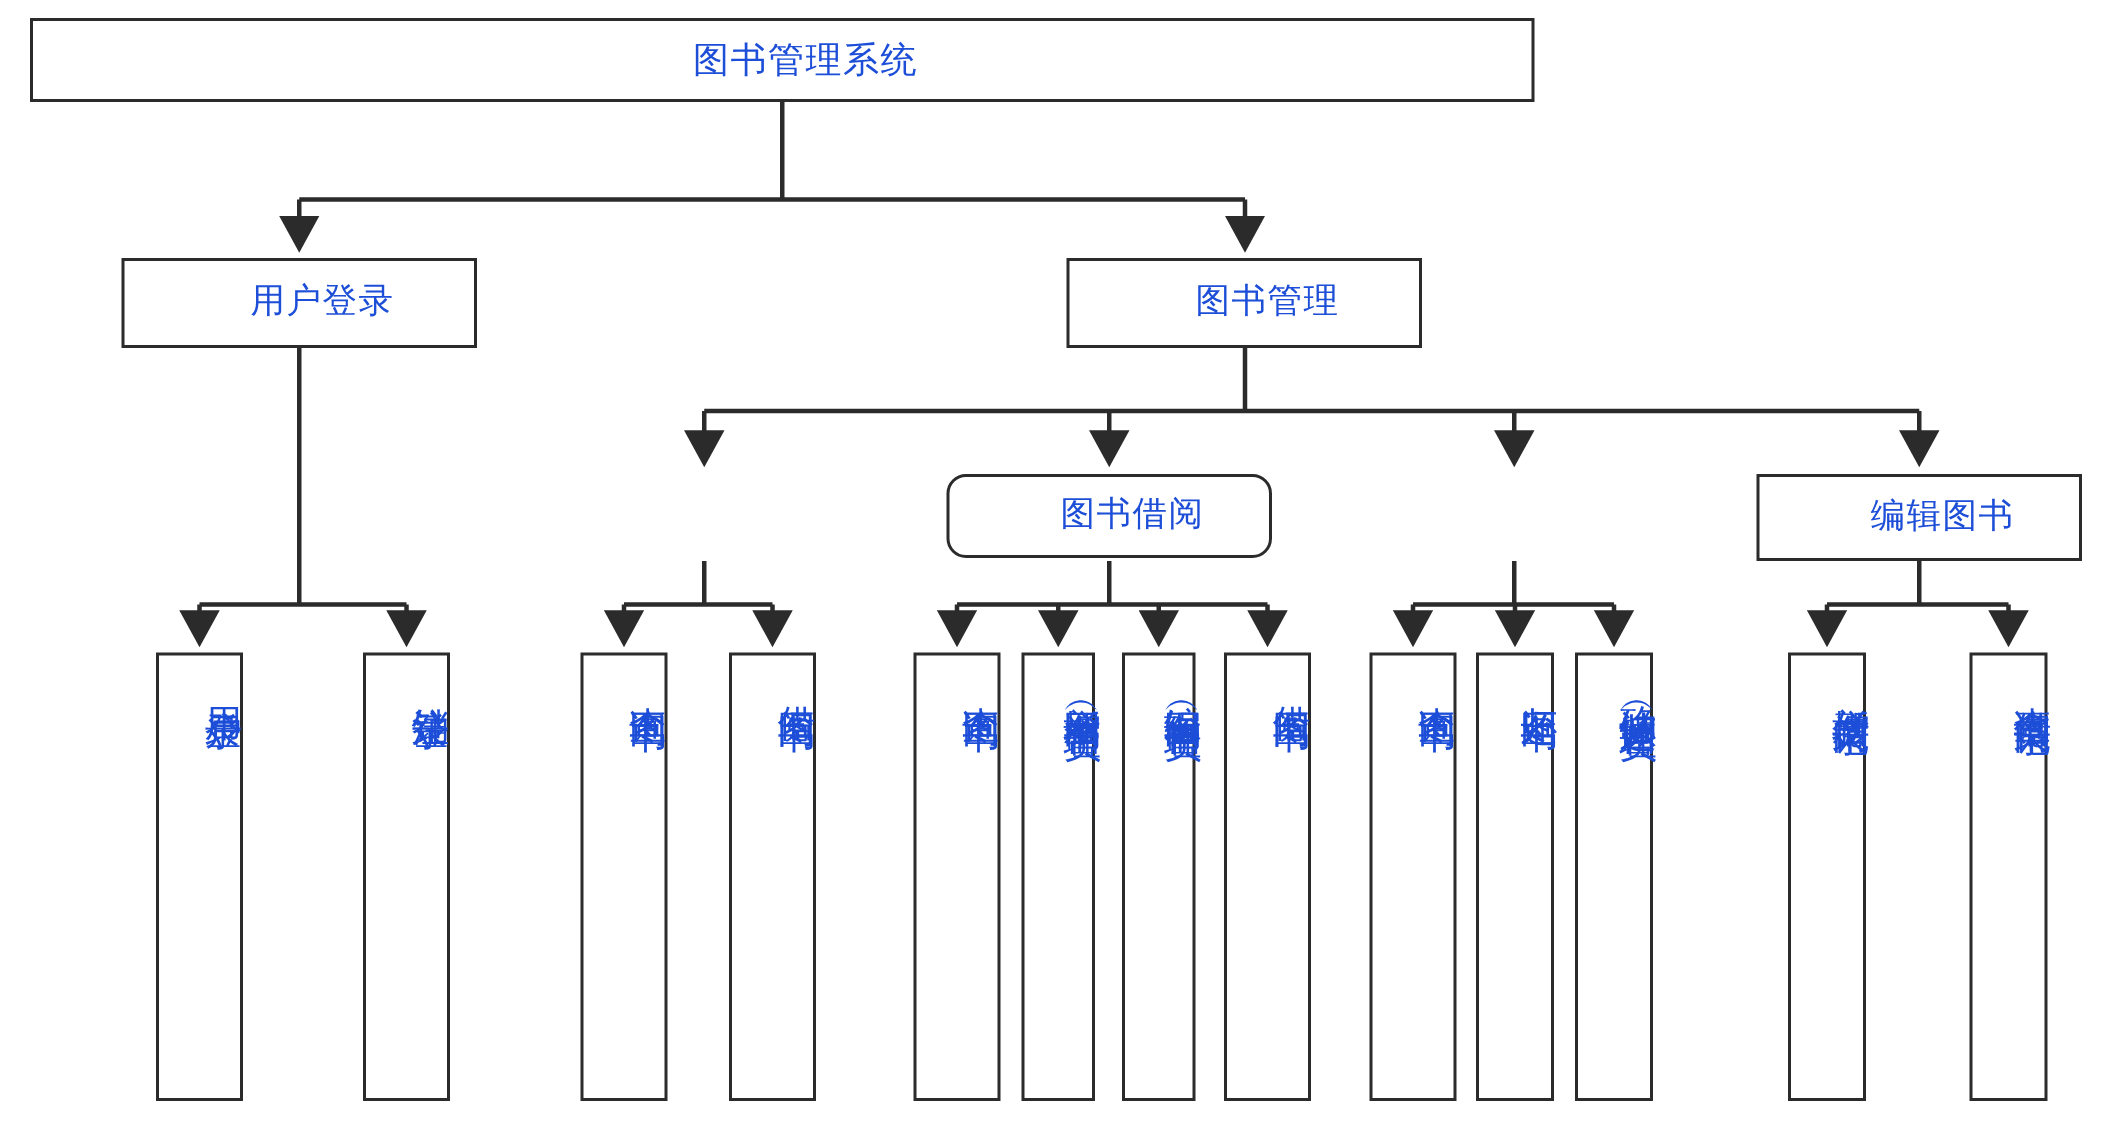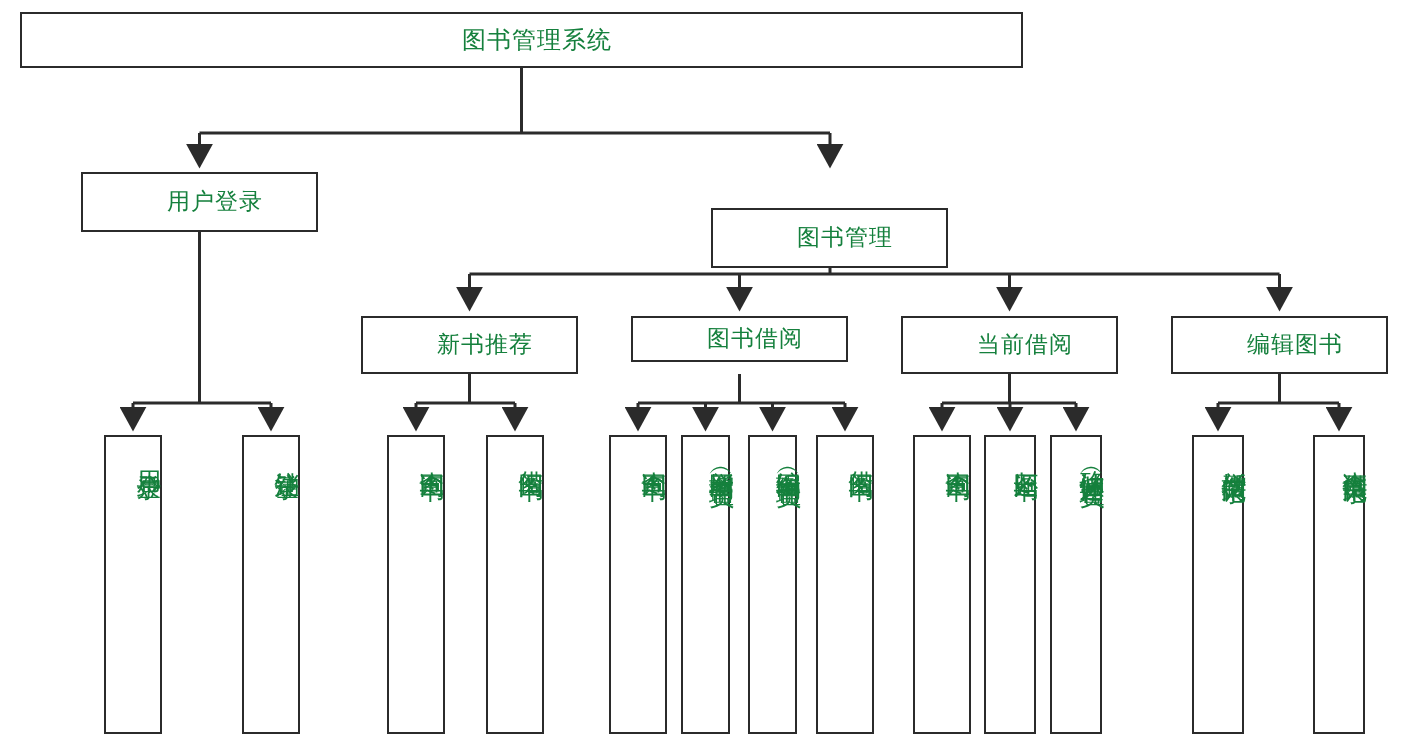--- a/index.html
+++ b/index.html
@@ -27,21 +27,21 @@
     pointer-events: none;
   }
   .node {
     position: absolute;
     box-sizing: border-box;
     background: #ffffff;
     border: 2.5px solid #2b2b2b;
     display: flex;
     align-items: center;
     justify-content: center;
-    color: #15803d;
+    color: #1d4ed8;
     padding-left: 31px;
   }
   .node-h {
     font-size: 23px;
     letter-spacing: 1px;
     line-height: 1.1;
     white-space: nowrap;
   }
   .node-root {
     font-size: 24px;
@@ -121,25 +121,23 @@
       <path d="M 1279.5 374 L 1279.5 403"></path>
       <path d="M 1218 403 L 1339 403"></path>
       <path d="M 1218 403 L 1218 427" marker-end="url(#arrow)"></path>
       <path d="M 1339 403 L 1339 427" marker-end="url(#arrow)"></path>
     </g>
   </svg>
 
   <div class="node node-h node-root" style="left: 20px; top: 12px; width: 1003px; height: 56px;">图书管理系统</div>
 
   <div class="node node-h" style="left: 81px; top: 172px; width: 237px; height: 60px;">用户登录</div>
-  <div class="node node-h" style="left: 711px; top: 172px; width: 237px; height: 60px; margin-top: 36px;">图书管理</div>
+  <div class="node node-h" style="left: 711px; top: 172px; width: 237px; height: 60px;">图书管理</div>
 
-  <div class="node node-h" style="left: 361px; top: 316px; width: 217px; height: 58px;">新书推荐</div>
-  <div class="node node-h" style="left: 631px; top: 316px; width: 217px; height: 46px;">图书借阅</div>
-  <div class="node node-h" style="left: 901px; top: 316px; width: 217px; height: 58px;">当前借阅</div>
+  <div class="node node-h" style="left: 631px; top: 316px; width: 217px; height: 56px; border-radius: 13px;">图书借阅</div>
   <div class="node node-h" style="left: 1171px; top: 316px; width: 217px; height: 58px;">编辑图书</div>
 
   <div class="node node-v" style="left: 104px; top: 435px; width: 58px; height: 299px;">
     <span class="vtext">用户登录</span>
   </div>
   <div class="node node-v" style="left: 242px; top: 435px; width: 58px; height: 299px;">
     <span class="vtext">注销登录</span>
   </div>
   <div class="node node-v" style="left: 387px; top: 435px; width: 58px; height: 299px;">
     <span class="vtext">查询图书</span>

